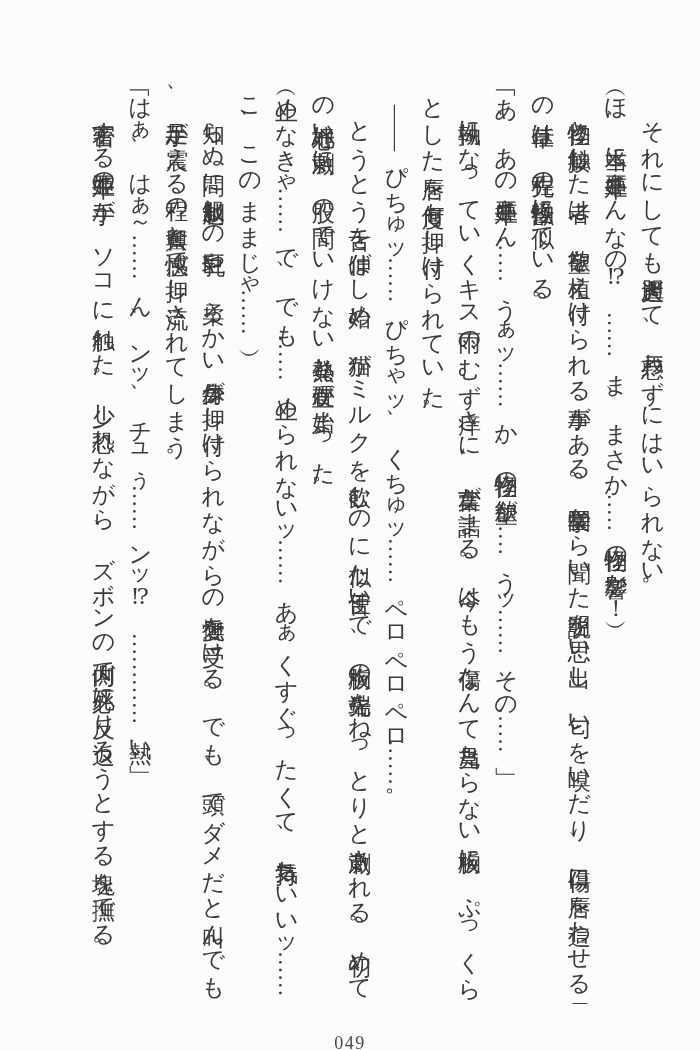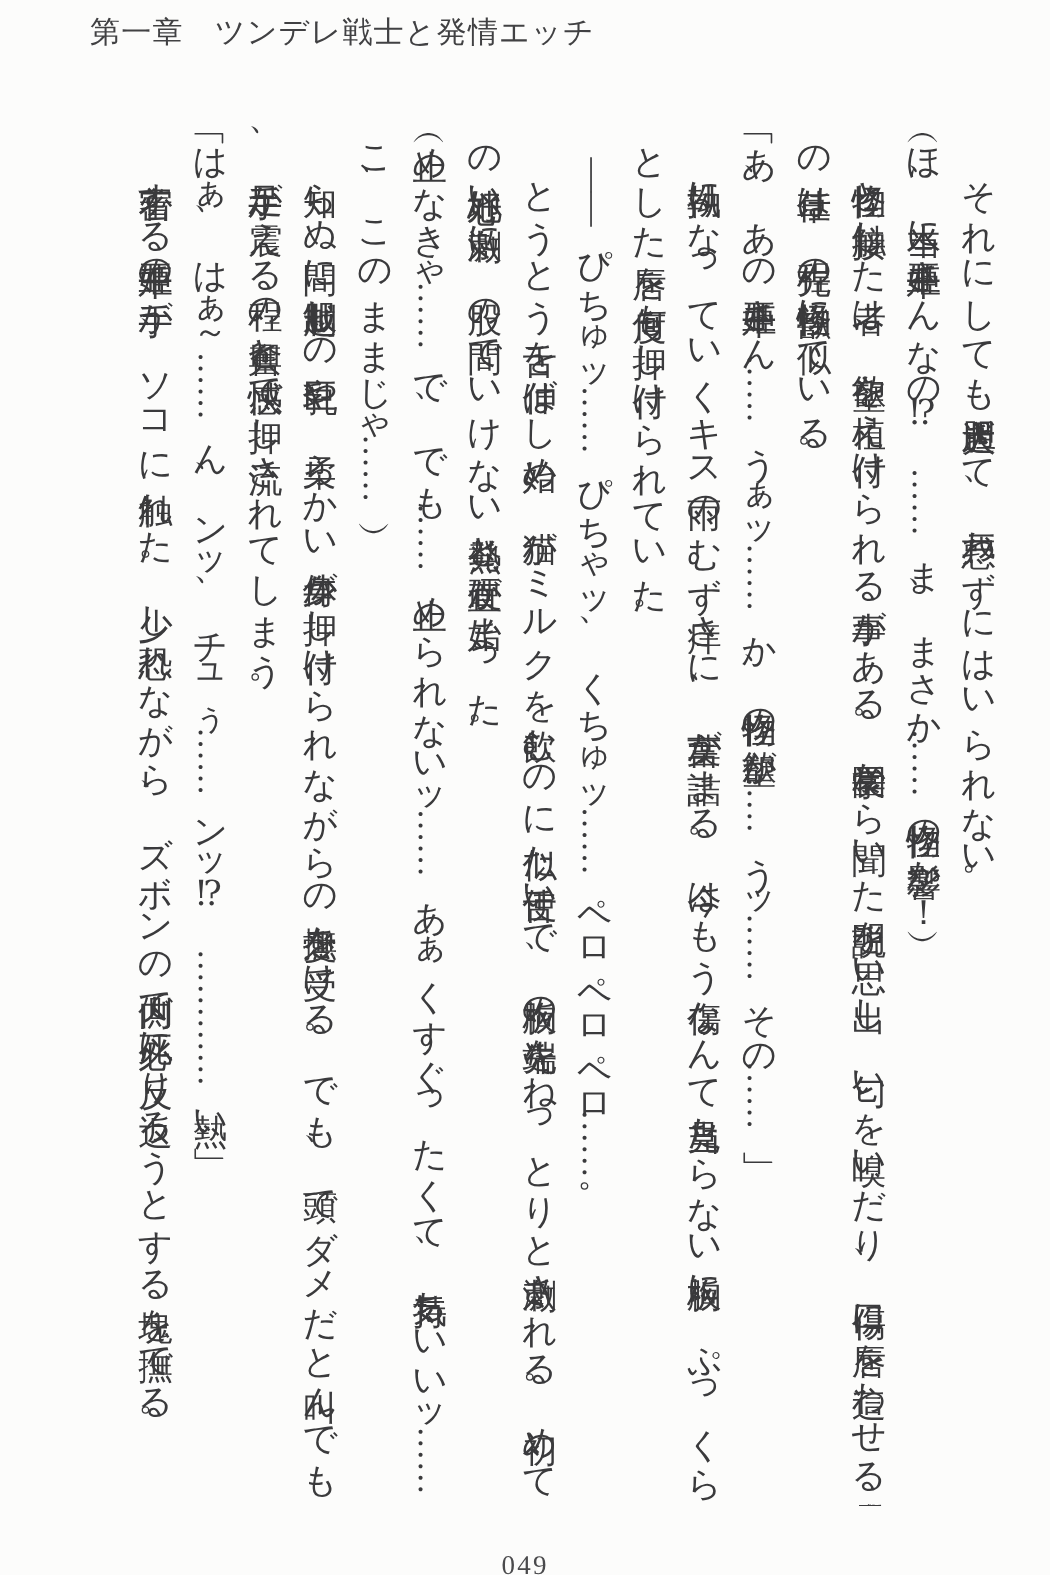--- a/index.html
+++ b/index.html
@@ -56,21 +56,20 @@
     line-height: 1.1;
     letter-spacing: 1.5px;
     color: #4a4a4c;
   }
 </style>
 </head>
 <body>
 
 <div class="page">
 
-  <div class="running-head">第一章　ツンデレ戦士と発情エッチ</div>
 
   <div class="body-text">
     <p>　それにしても大胆過ぎて、戸惑わずにはいられない。</p>
     <p>（ほ、本当に千亜姫さんなの⁉　……ま、まさか……怪物の影響か！）</p>
     <p>　怪物と接触した者は、欲望を植え付けられる事がある。学園長から聞いた説明を思い出し、匂いを嗅いだり、傷口に唇を這わせる生徒会長の仕草は、先程の獣怪物に似ている。</p>
     <p>「あ、あの千亜姫さん……うぁッ……か、怪物の欲望が……うッ……その……」</p>
     <p>　執拗になっていくキス雨のむず痒さに、言葉が詰まる。今はもう傷なんて見当たらない胸板に、ぷっくらとした唇を何度も押し付けられていた。</p>
     <p>　――ぴちゅッ……ぴちゃッ、くちゅッ……ペロペロペロ……。</p>
     <p>　とうとう舌を伸ばし始め、猫がミルクを飲むのに似た舌使いで、胸板の先端をねっとりと刺激される。初めての心地好い刺激に、股の間でいけない発熱と硬直が始まった。</p>
     <p>（止めなきゃ……で、でも……止められないッ……あぁくすぐったくて、気持ちいいッ……こ、このままじゃ……）</p>

